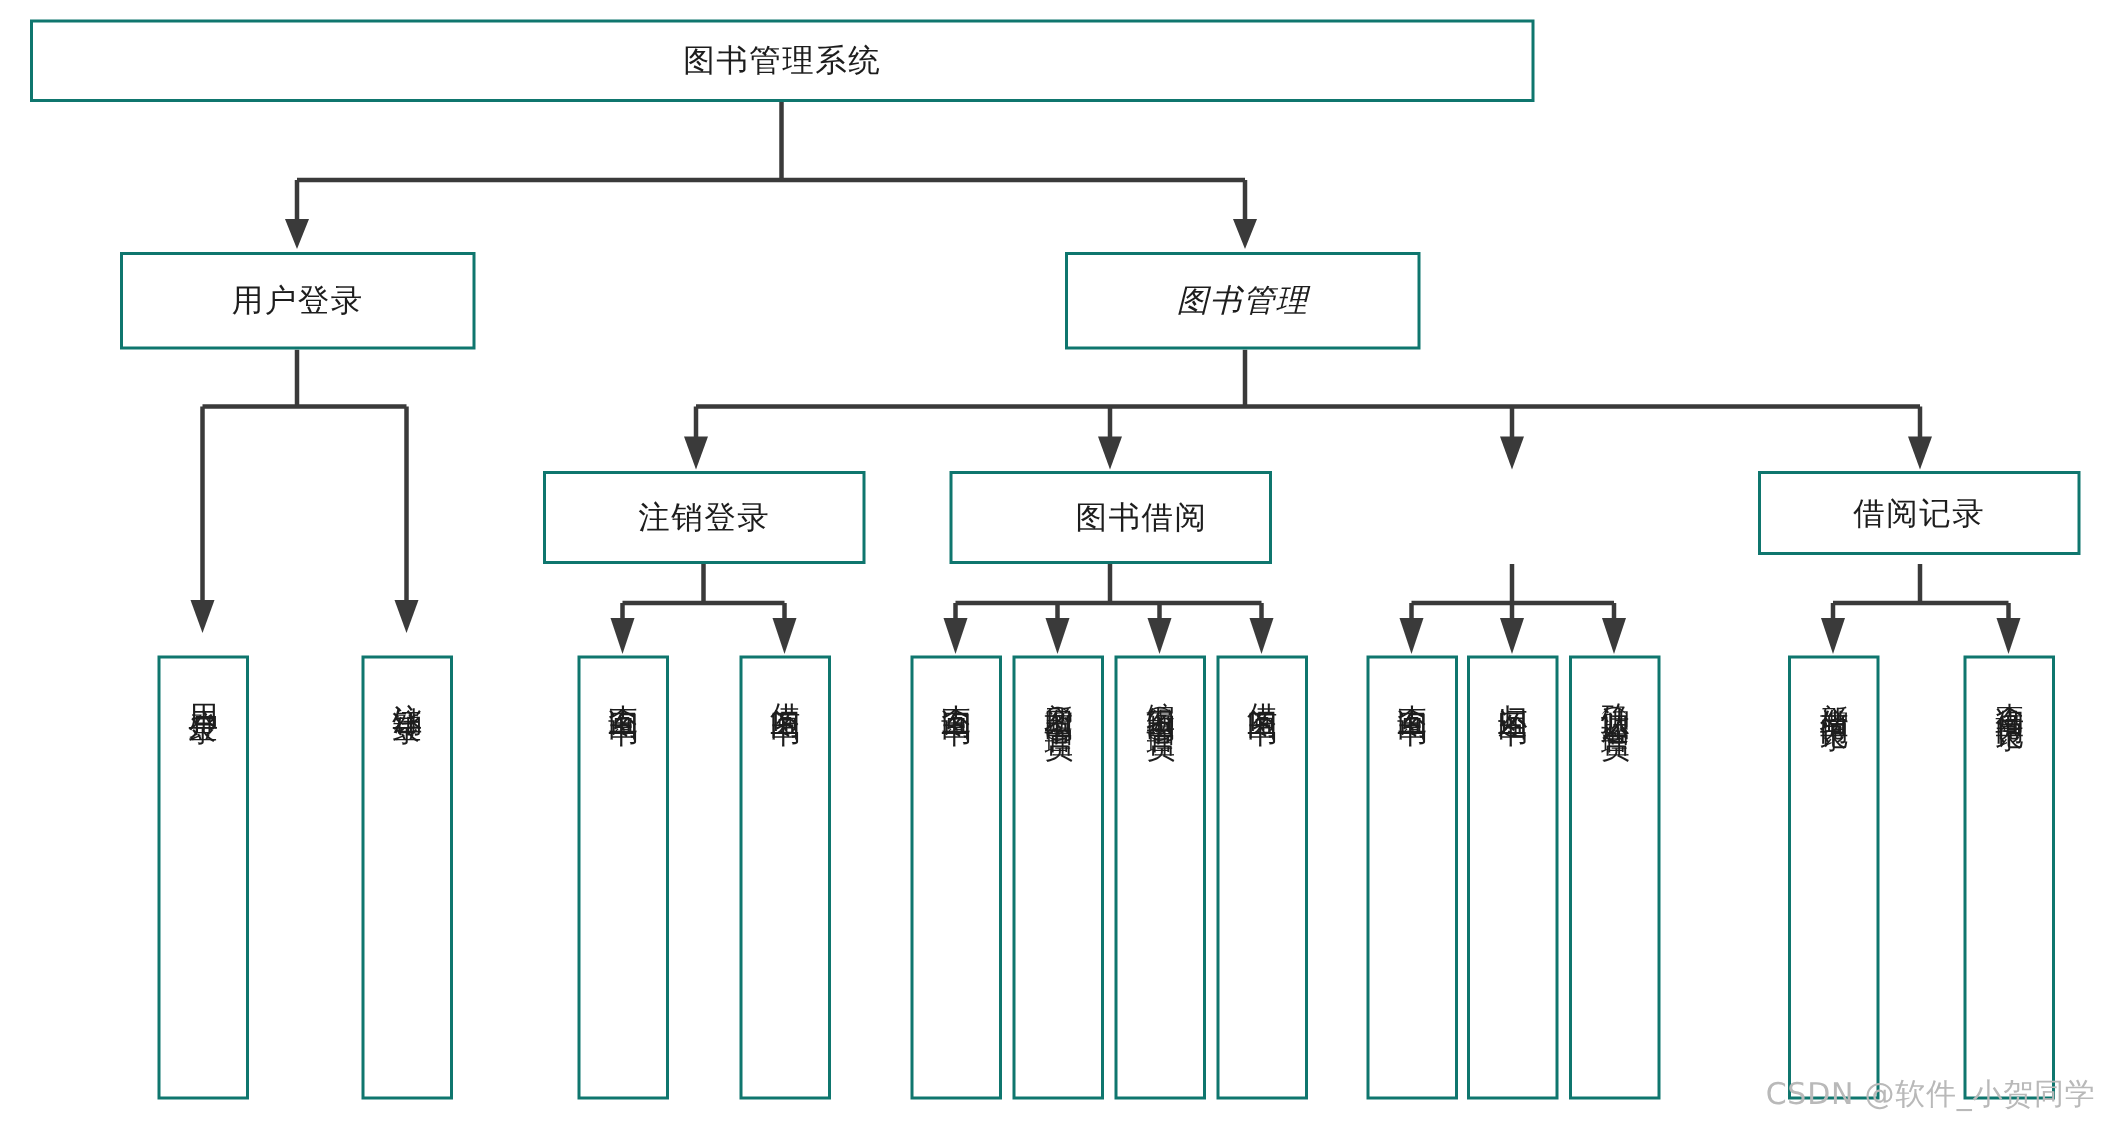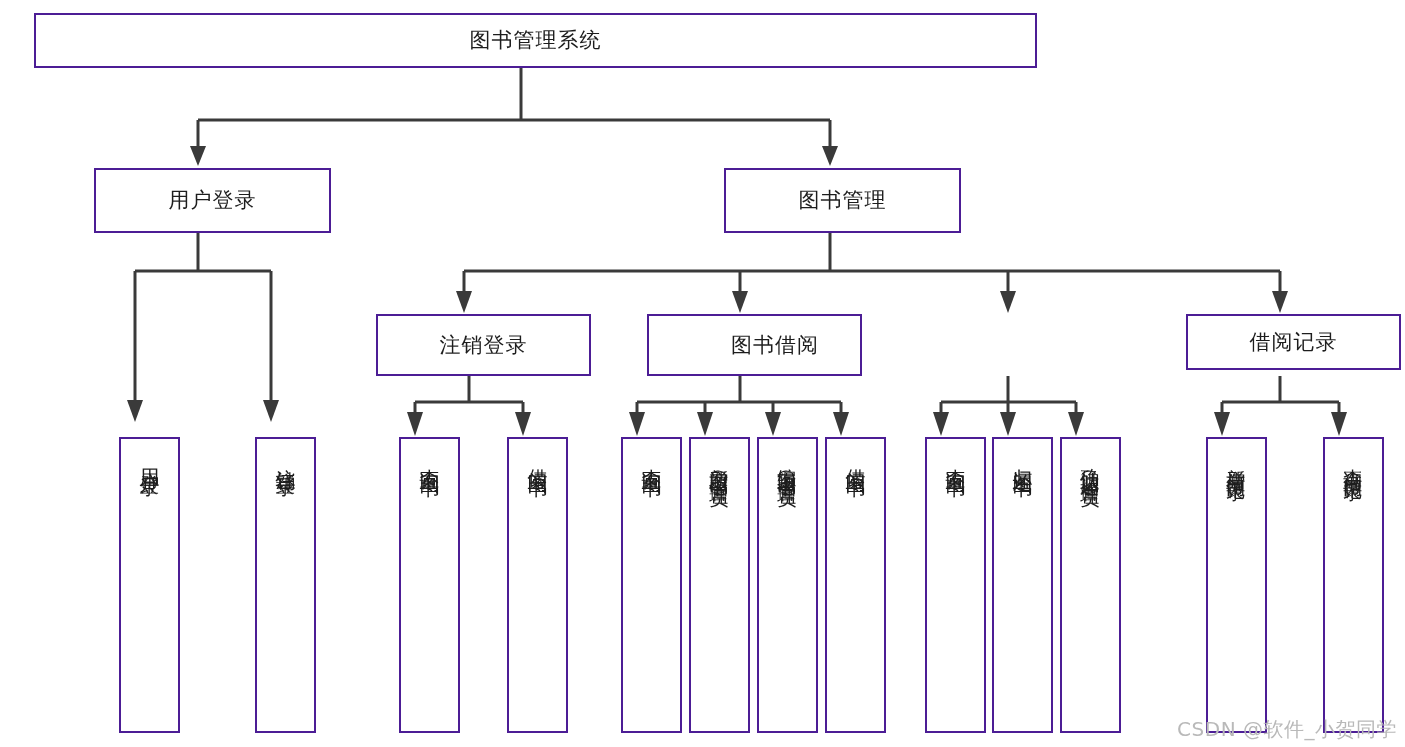--- a/index.html
+++ b/index.html
@@ -11,27 +11,26 @@
     overflow:hidden;
     position:relative;
   }
   #canvas{
     position:absolute;left:0;top:0;width:1405px;height:747px;
   }
   .node{
     position:absolute;
     box-sizing:border-box;
     background:#ffffff;
-    border:2px solid #4c1d95;
+    border:2px solid #0f766e;
     display:flex;
     align-items:center;
     justify-content:center;
     color:#1a1a1a;
     z-index:3;
-    margin-left:14px;
   }
   .node .lbl{
     font-size:21px;
     line-height:1.15;
     letter-spacing:1px;
     white-space:nowrap;
     color:#1d1d1d;
   }
   
   .h-node .lbl{font-size:21px;}
@@ -142,21 +141,21 @@
     <polygon class="ah" points="1331,412 1347,412 1339,436"></polygon>
   </svg>
 
   <div class="node h-node" style="left:20px;top:13px;width:1003px;height:55px;">
     <span class="lbl">图书管理系统</span>
   </div>
 
   <div class="node h-node" style="left:80px;top:168px;width:237px;height:65px;">
     <span class="lbl">用户登录</span>
   </div>
-  <div class="node h-node" style="left:710px;top:168px;width:237px;height:65px;">
+  <div class="node h-node" style="left:710px;top:168px;width:237px;height:65px;font-style:italic;">
     <span class="lbl">图书管理</span>
   </div>
 
   <div class="node h-node" style="left:362px;top:314px;width:215px;height:62px;">
     <span class="lbl">注销登录</span>
   </div>
   <div class="node h-node" style="left:633px;top:314px;width:215px;height:62px;padding-left:41px;">
     <span class="lbl">图书借阅</span>
   </div>
   <div class="node h-node" style="left:1172px;top:314px;width:215px;height:56px;">

